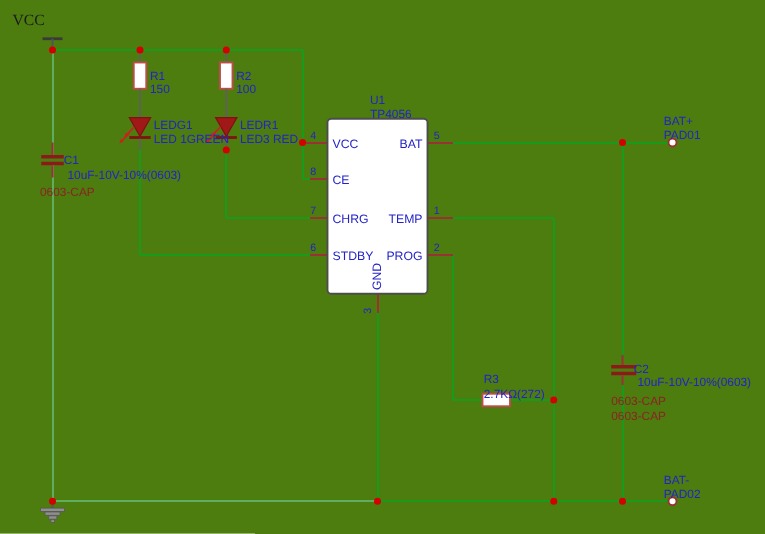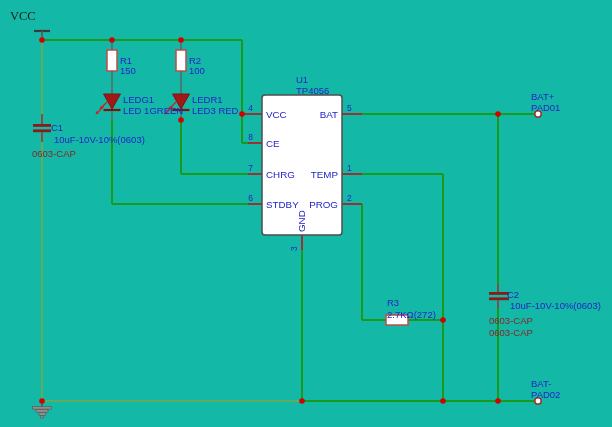--- a/index.html
+++ b/index.html
@@ -1,16 +1,16 @@
 <!DOCTYPE html>
 <html><head>
 <meta charset="utf-8">
 <style>
   html,body{margin:0;padding:0;background:#ffffff;}
-  #stage{position:relative;width:612px;height:427px;background:#14b8a6;overflow:hidden;}
+  #stage{position:relative;width:612px;height:427px;background:#4d7c0f;overflow:hidden;}
   svg{position:absolute;left:0;top:0;}
   text{font-family:"Liberation Sans",sans-serif;-webkit-user-select:none;user-select:none;}
   .lbl{fill:#2323c8;font-size:9.5px;}
   .lblm{fill:#8b2424;font-size:9.5px;}
   .pin{fill:#2323c8;font-size:9.8px;}
   .num{fill:#2323c8;font-size:8.5px;}
   .vcc{fill:#1a1a1a;font-size:12.5px;font-family:"Liberation Serif",serif;}
   .wire{stroke:#1a9a1a;stroke-width:1.6;fill:none;}
   .wireL{stroke:#5fae5f;stroke-width:1.6;fill:none;}
   .stub{stroke:#993333;stroke-width:1.6;fill:none;}

